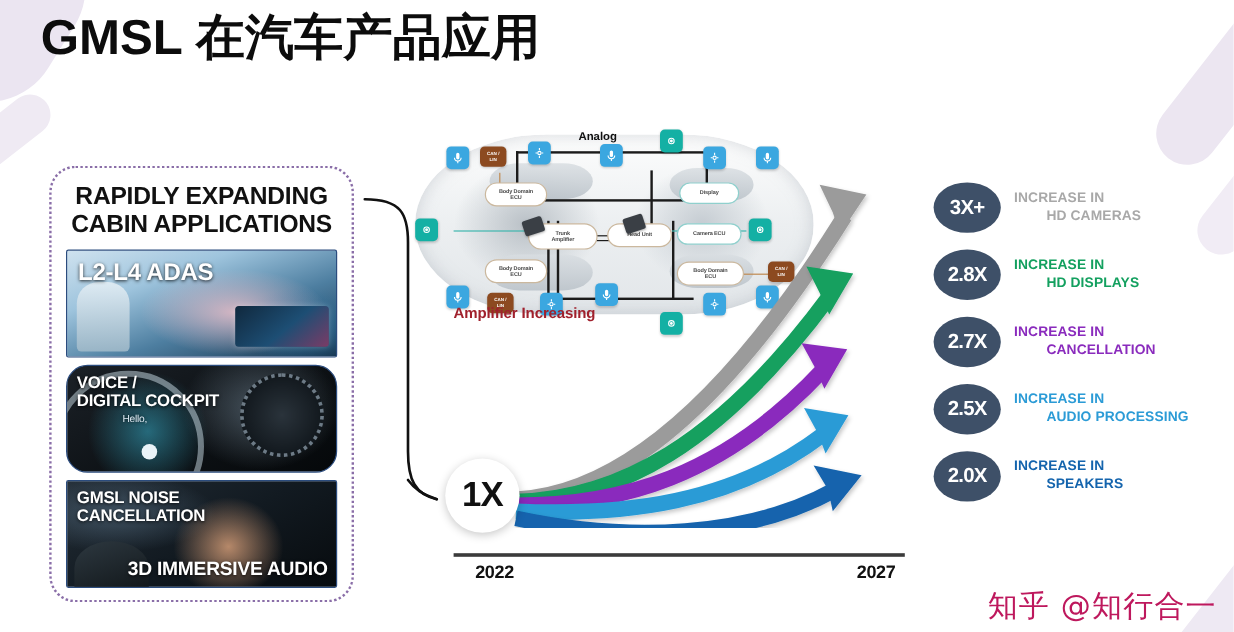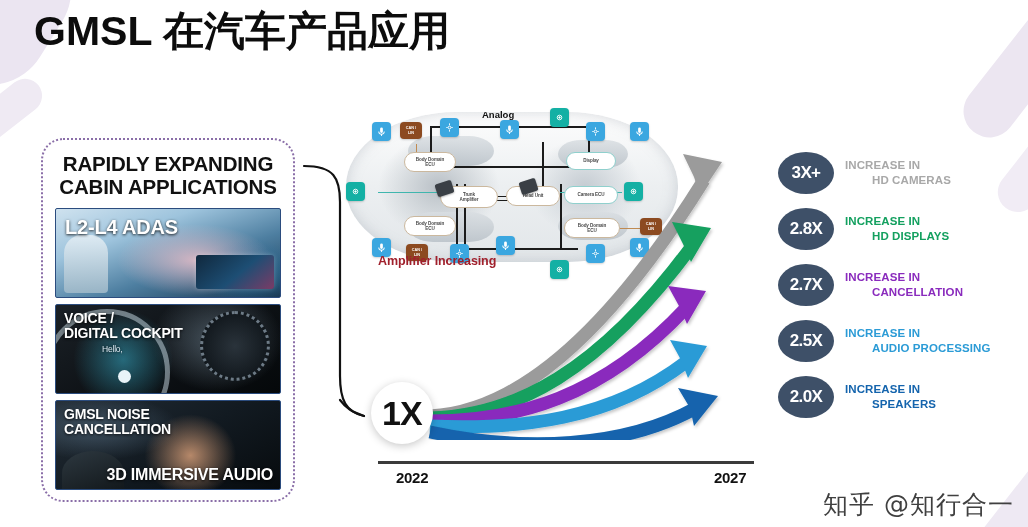--- a/index.html
+++ b/index.html
@@ -125,20 +125,21 @@
     border-radius: 18px 18px 4px 4px;
     background: linear-gradient(180deg,#e3eef5 0%, #9fb9c9 100%);
     opacity:.9;
   }
   
   .photo-voice {
     background:
       radial-gradient(circle at 30% 62%, rgba(60,190,220,0.5) 0%, rgba(60,190,220,0) 30%),
       radial-gradient(ellipse 45% 90% at 72% 40%, rgba(120,140,155,0.55) 0%, rgba(120,140,155,0) 65%),
       linear-gradient(150deg, #1b2127 0%, #0d1115 55%, #05080a 100%);
+    border-radius: 18px;
   }
   .photo-voice::before {
     content:"";
     position:absolute; left:-12px; top:4px;
     width:116px; height:116px;
     border-radius:50%;
     border:5px solid rgba(190,205,215,0.55);
   }
   .photo-voice::after {
     content:"";
@@ -288,21 +289,21 @@
     width:410px; height:300px;
   }
   #one-x-node {
     position:absolute;
     left:371px; top:382px;
     width:62px; height:62px;
     border-radius:50%;
     background:#ffffff;
     box-shadow:0 2px 8px rgba(0,0,0,0.22);
     display:flex; align-items:center; justify-content:center;
-    font-size:34px; font-weight:bold; color:#111111;
+    font-size:29px; font-weight:bold; color:#111111;
     letter-spacing:-0.8px;
     z-index:5;
   }
   #axis-line {
     position:absolute;
     left:378px; top:461px;
     width:376px; height:2.5px;
     background:#3b3b3b;
   }
   .axis-year {
@@ -347,21 +348,21 @@
     white-space:nowrap;
   }
   .legend-text .l1 { display:block; }
   .legend-text .l2 { display:block;margin-left:27px; }
 
   
   #watermark {
     position:absolute;
     right:14px; bottom:6px;
     font-size:25px;
-    color:#404040;
+    color:#be185d;
     font-family:"DejaVu Sans", sans-serif;
     letter-spacing:1px;
     white-space:nowrap;
   }
 </style>
 </head>
 <body>
 
 <div class="deco deco-tl-1"></div>
 <div class="deco deco-tl-2"></div>

